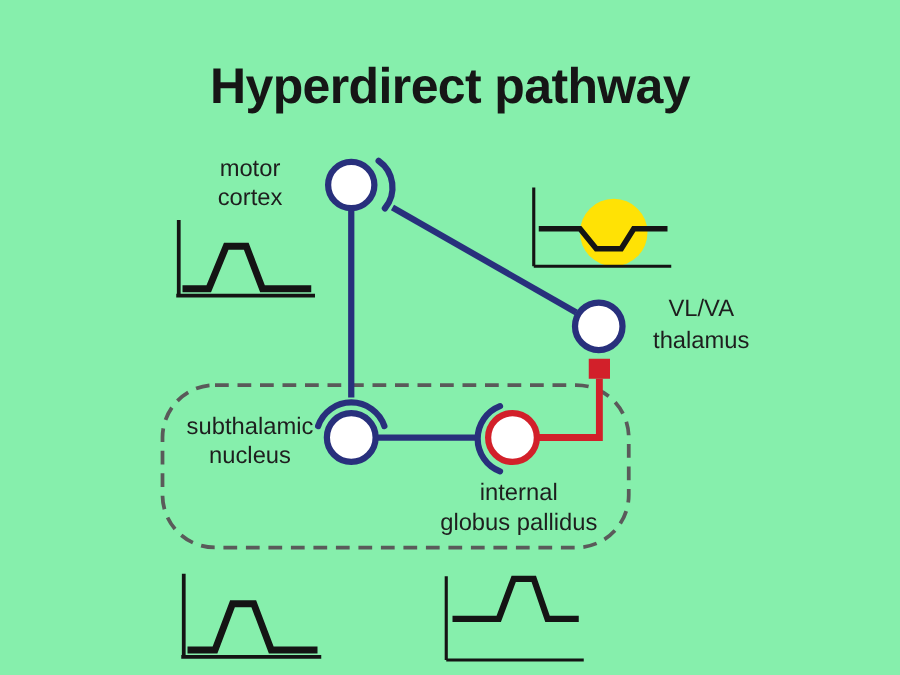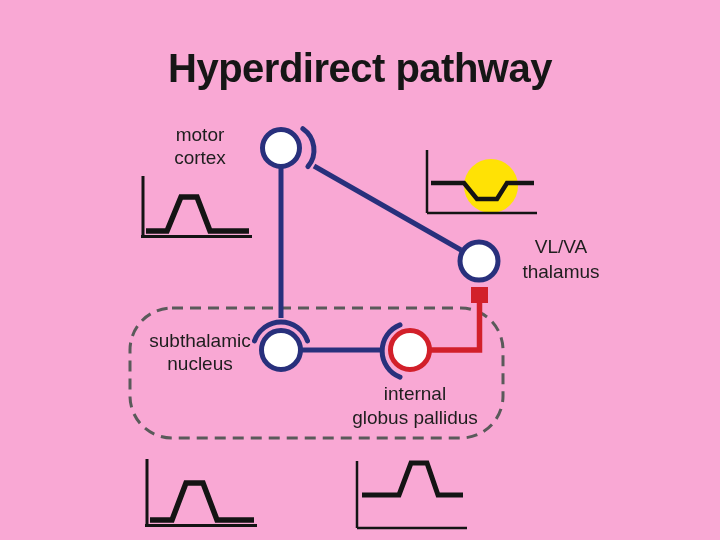--- a/index.html
+++ b/index.html
@@ -1,20 +1,20 @@
 <!DOCTYPE html>
 <html><head>
 <meta charset="utf-8">
 <style>
   html, body { margin: 0; padding: 0; background: #ffffff; }
   .slide {
     position: relative;
     width: 720px;
     height: 540px;
-    background: #f9a8d4;
+    background: #86efac;
     overflow: hidden;
     font-family: "Liberation Sans", sans-serif;
   }
   svg text {
     font-family: "Liberation Sans", sans-serif;
     fill: #1e1e1e;
   }
   .title-text {
     font-size: 40px;
     font-weight: 600;

